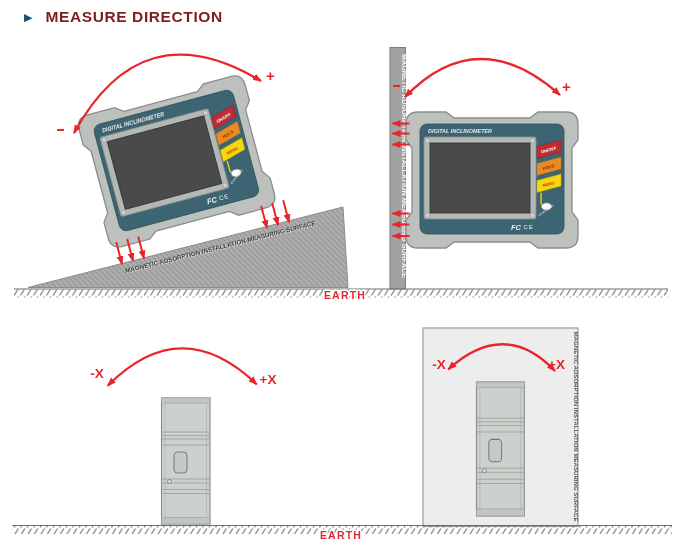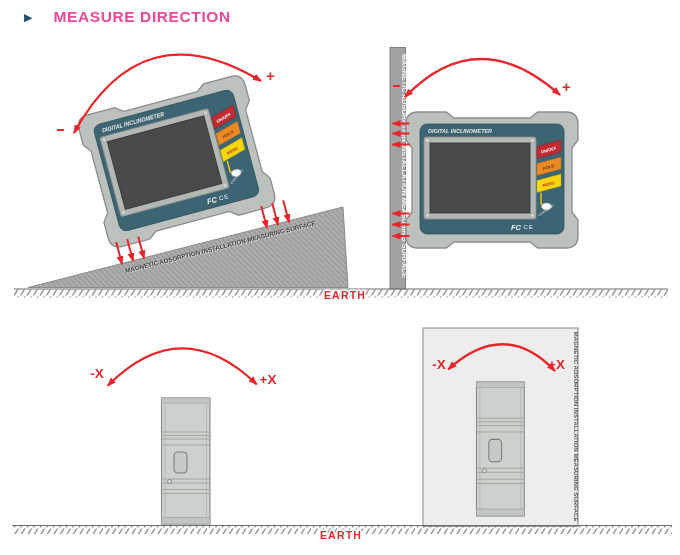--- a/index.html
+++ b/index.html
@@ -2,21 +2,21 @@
 <html><head>
 <meta charset="utf-8">
 <style>
   html,body{margin:0;padding:0;background:#ffffff;}
   .stage{
     position:relative;width:680px;height:555px;background:#ffffff;overflow:hidden;
     font-family:"Liberation Sans", sans-serif;
   }
   .header{position:absolute;left:24px;top:8px;display:flex;align-items:center;gap:13px;}
   .bullet{color:#1d4e73;font-size:11px;line-height:1;}
-  .title{color:#ec4899;font-size:15.5px;font-weight:bold;letter-spacing:0.6px;margin-left:8px;}
+  .title{color:#7f1d1d;font-size:15.5px;font-weight:bold;letter-spacing:0.6px;}
   svg{position:absolute;left:0;top:0;}
   svg text{font-family:"Liberation Sans", sans-serif;}
 </style>
 </head>
 <body>
 
 <div class="stage">
 
   <div class="header">
     <span class="bullet">▶</span>

